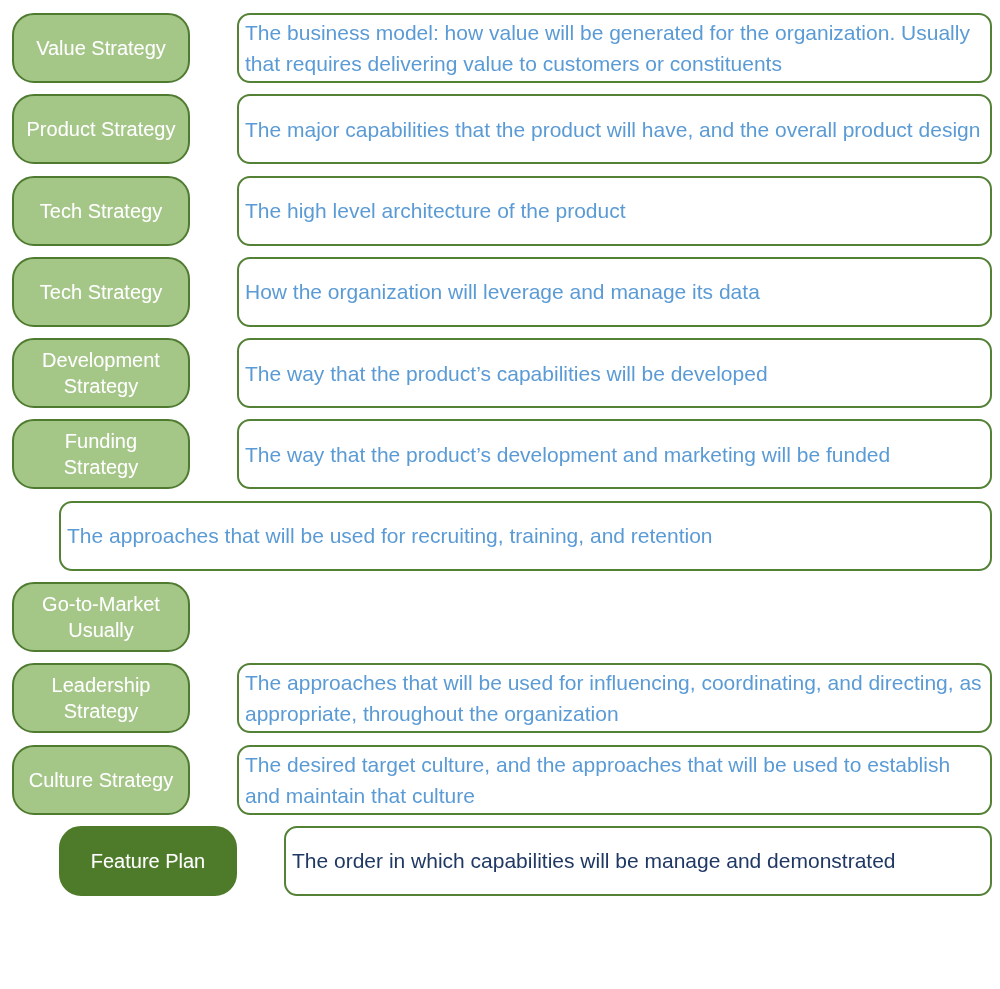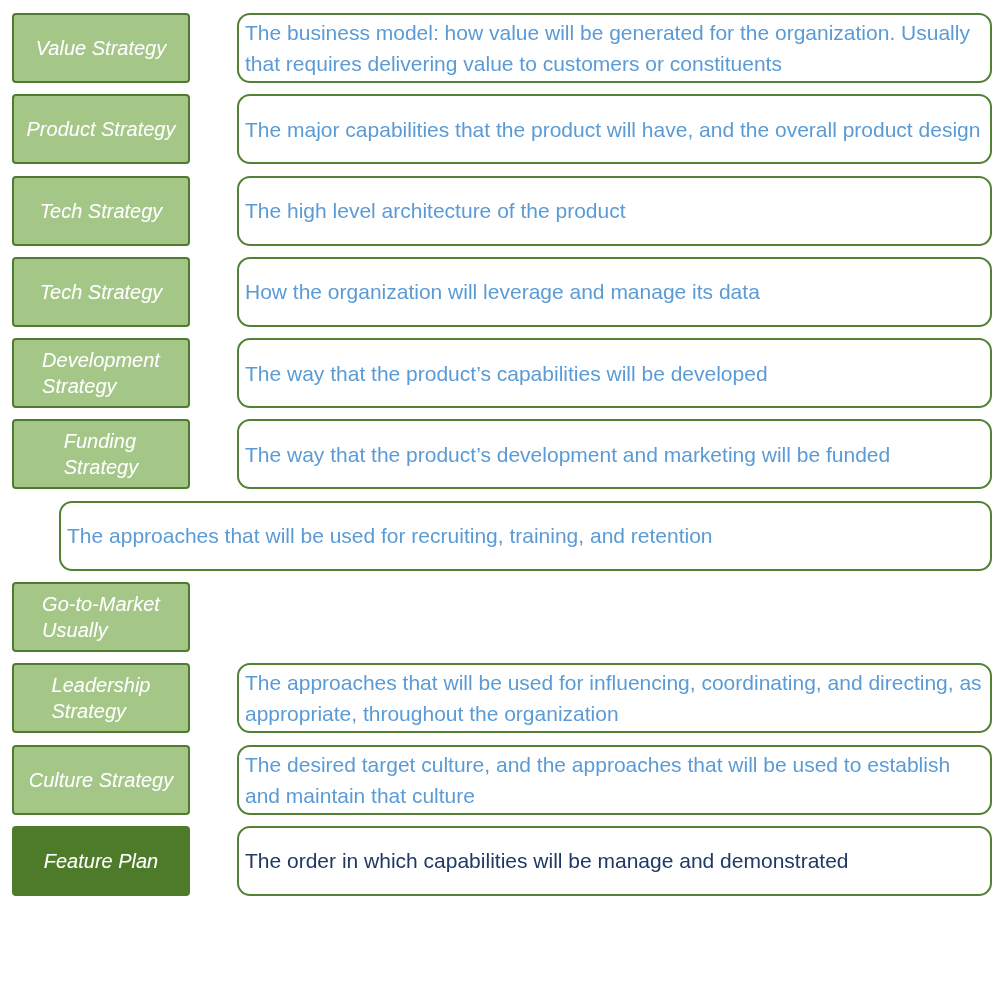--- a/index.html
+++ b/index.html
@@ -22,26 +22,25 @@
     display: flex;
     height: 70px;
     flex: 0 0 auto;
   }
   .strategy-box {
     width: 178px;
     flex: 0 0 178px;
     box-sizing: border-box;
     background: var(--green-fill);
     border: 2.5px solid var(--green-border);
-    border-radius: 4px;
+    border-radius: 22px;
     display: flex;
     align-items: center;
     justify-content: center;
-    text-align: left;
-    font-style: italic;
+    text-align: center;
   }
   .strategy-label {
     color: var(--label-white);
     font-size: 20px;
     line-height: 1.3;
     white-space: pre-line;
     text-shadow: 0 0 1px rgba(255,255,255,0.25);
   }
   .description-box {
     flex: 1 1 auto;
@@ -56,20 +55,21 @@
   .description-text {
     color: var(--desc-blue);
     font-size: 21px;
     line-height: 31px;
     padding: 0 8px 0 6px;
   }
   
   .row.plan .strategy-box {
     background: var(--plan-fill);
     border-color: var(--plan-fill);
+    margin-left: 47px;
   }
   .row.plan .description-box {
     border-width: 2.5px;
   }
   .row.plan .description-text {
     color: var(--plan-navy);
   }
 </style>
 </head>
 <body>

